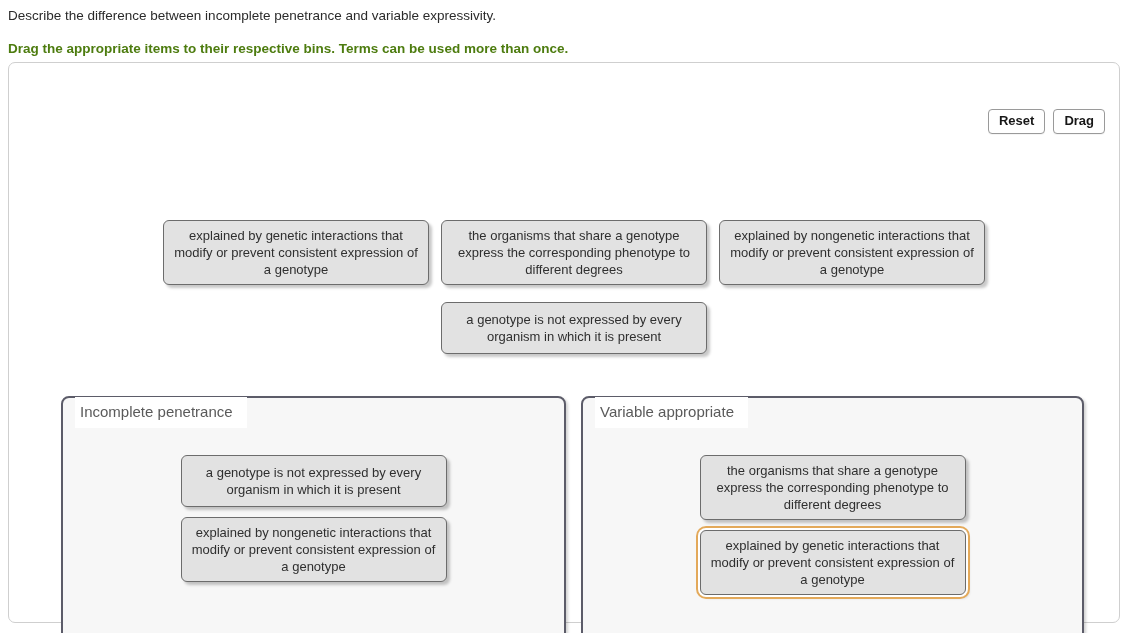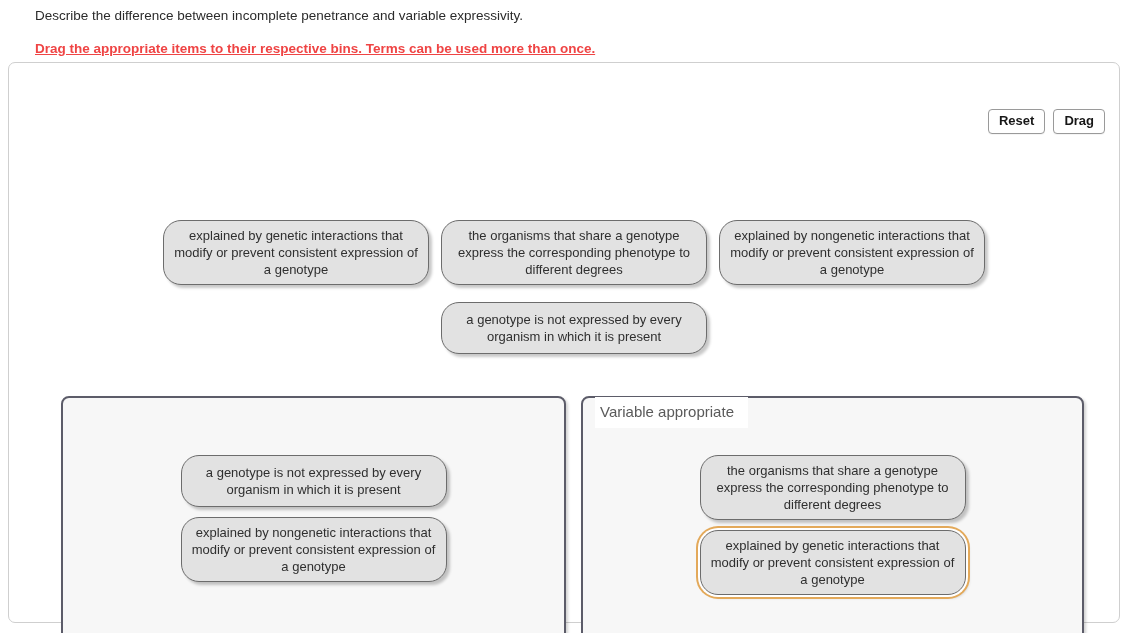--- a/index.html
+++ b/index.html
@@ -12,35 +12,33 @@
     height: 633px;
     font-family: "Liberation Sans", sans-serif;
     color: #222222;
     -webkit-font-smoothing: antialiased;
     overflow: hidden;
   }
 
   
   .prompt-area {
     padding: 4px 0 0 4px;
-    margin-left: 27px;
   }
   .question-text {
     font-size: 13.5px;
     line-height: 18px;
     color: #2b2b2b;
     margin: 3px 0 0 4px;
   }
   .instruction-text {
     font-size: 13.5px;
     line-height: 18px;
     font-weight: bold;
-    color: #ef4444;
+    color: #4d7c0f;
     margin: 15px 0 0 4px;
-    text-decoration: underline;
   }
 
   
   .activity-panel {
     position: absolute;
     left: 8px;
     top: 62px;
     width: 1112px;
     height: 561px;
     border: 1px solid #cfcfcf;
@@ -71,21 +69,21 @@
     box-shadow: 0 1px 0 rgba(0,0,0,0.04);
     margin-top: 20px;
   }
 
   
   .tile {
     position: absolute;
     box-sizing: border-box;
     background: #e2e2e2;
     border: 1px solid #6c6c6c;
-    border-radius: 18px;
+    border-radius: 6px;
     box-shadow: 3px 3px 3px rgba(0,0,0,0.22);
     font-size: 13px;
     line-height: 17px;
     color: #2f2f2f;
     text-align: center;
     display: flex;
     align-items: center;
     justify-content: center;
     padding: 6px 8px;
     cursor: move;
@@ -175,20 +173,21 @@
     </div>
     <div class="tile" id="tile-src-2">
       <span class="tile-text">explained by nongenetic interactions that modify or prevent consistent expression of a genotype</span>
     </div>
     <div class="tile" id="tile-src-3">
       <span class="tile-text">a genotype is not expressed by every organism in which it is present</span>
     </div>
   </div>
 
   <div class="bin" id="bin-left">
+    <div class="bin-label">Incomplete penetrance</div>
     <div class="bin-items">
       <div class="tile h2">
         <span class="tile-text">a genotype is not expressed by every organism in which it is present</span>
       </div>
       <div class="tile h3">
         <span class="tile-text">explained by nongenetic interactions that modify or prevent consistent expression of a genotype</span>
       </div>
     </div>
   </div>
 

